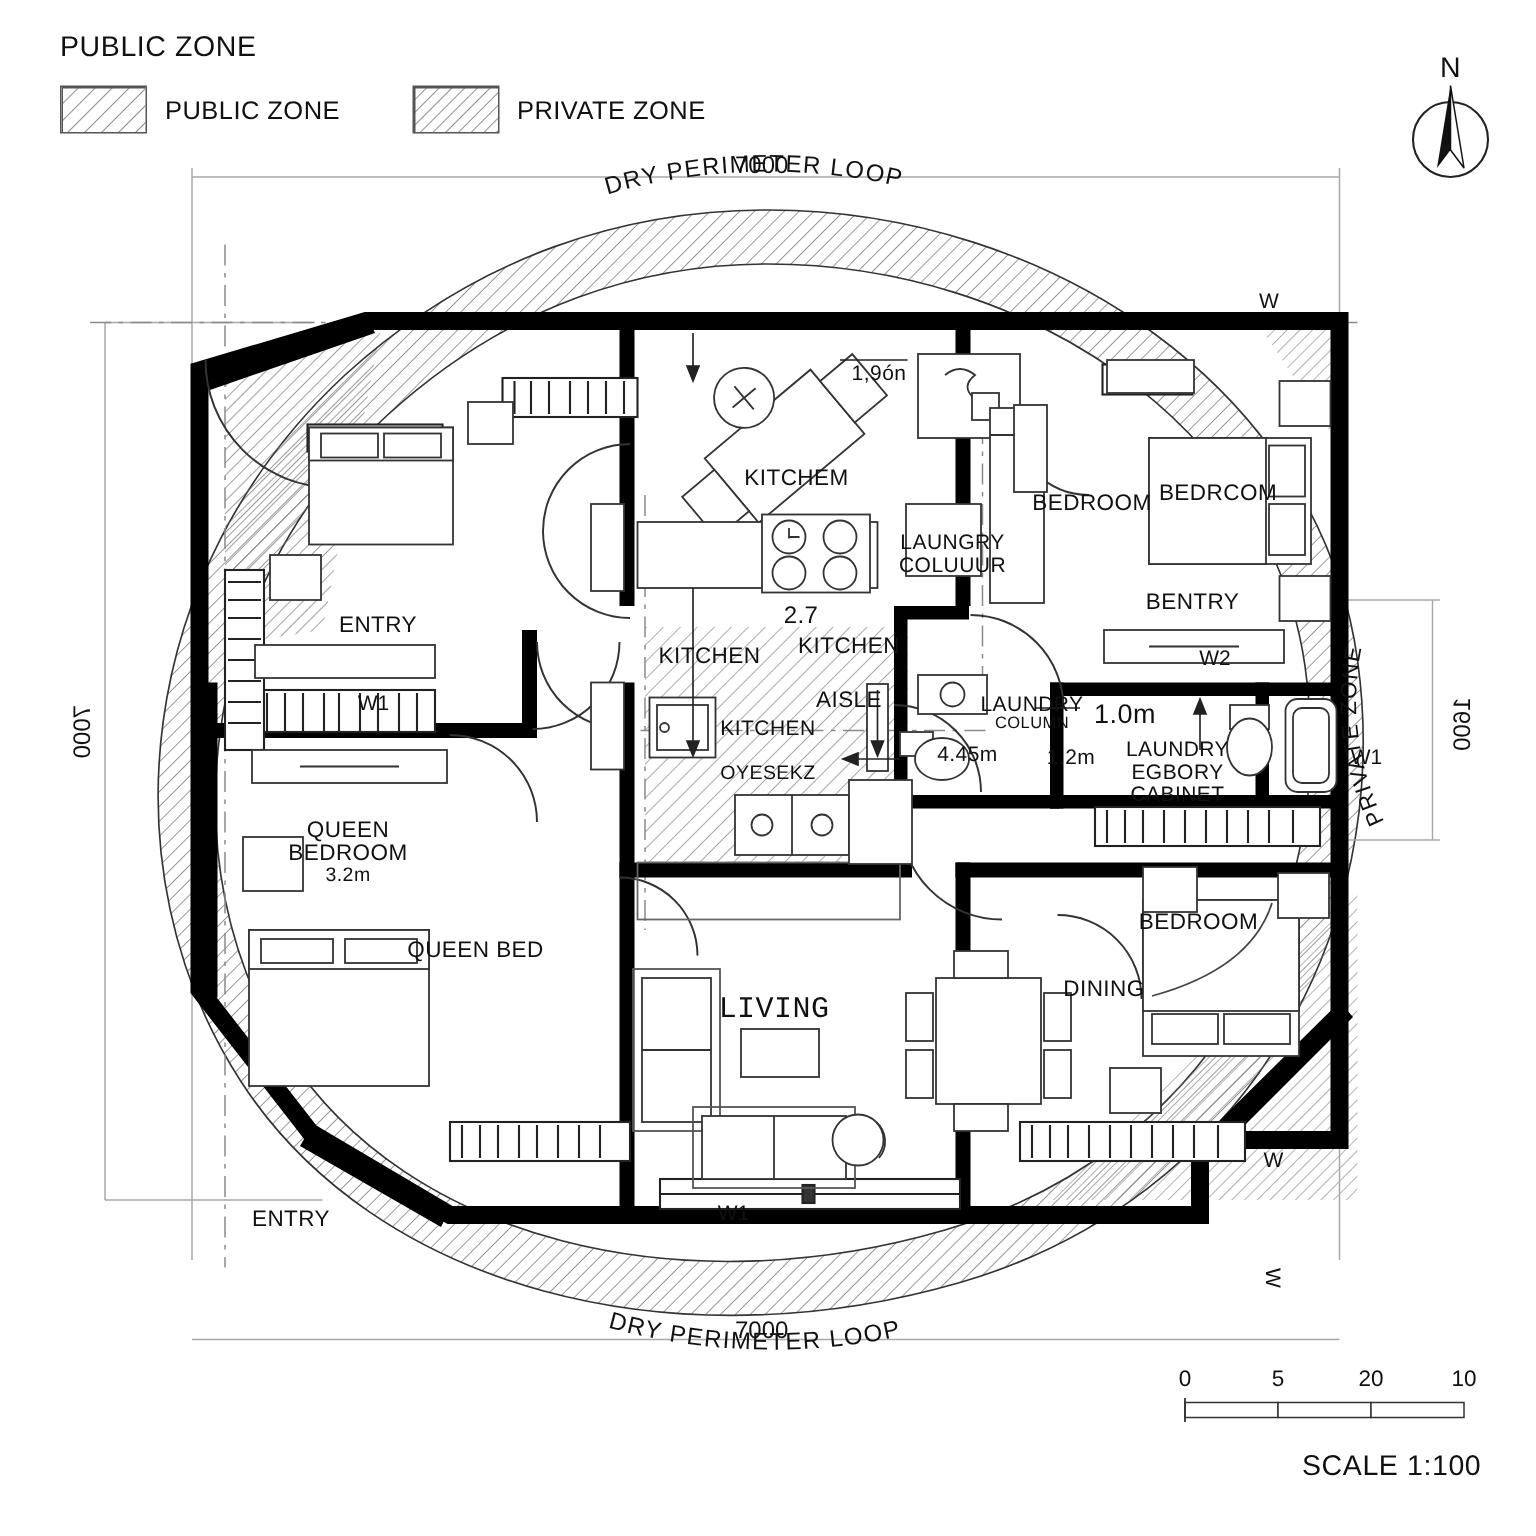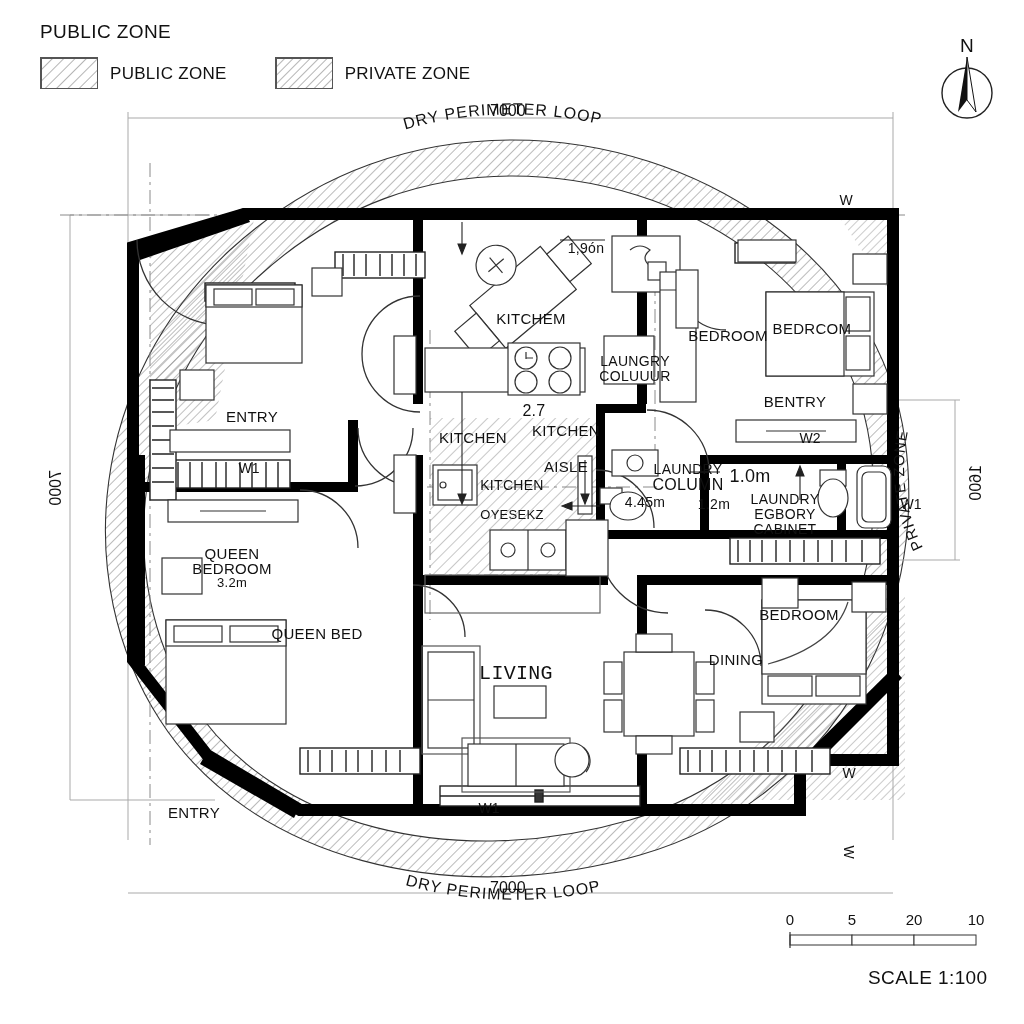--- a/index.html
+++ b/index.html
@@ -411,21 +411,21 @@
       <div class="abs txt" style="left: 531px; top: 311px; font-size: 15px; transform: translateX(-50%); letter-spacing: 0.3px;">KITCHEM</div>
       <div class="abs txt" style="left: 473px; top: 430px; font-size: 15px; transform: translateX(-50%); letter-spacing: 0.3px;">KITCHEN</div>
       <div class="abs txt" style="left: 512px; top: 478px; font-size: 14px; transform: translateX(-50%); letter-spacing: 0.3px;">KITCHEN</div>
       <div class="abs txt" style="left: 512px; top: 508px; font-size: 13px; transform: translateX(-50%); letter-spacing: 0.3px;">OYESEKZ</div>
       <div class="abs txt" style="left: 566px; top: 423px; font-size: 15px; transform: translateX(-50%); letter-spacing: 0.3px;">KITCHEN</div>
       <div class="abs txt" style="left: 566px; top: 459px; font-size: 15px; transform: translateX(-50%); letter-spacing: 0.3px;">AISLE</div>
       <div class="abs txt" style="left: 534px; top: 403px; font-size: 16px; transform: translateX(-50%); letter-spacing: 0.3px;">2.7</div>
       <div class="abs txt" style="left: 635px; top: 354px; font-size: 14px; transform: translateX(-50%); letter-spacing: 0.3px;">LAUNGRY</div>
       <div class="abs txt" style="left: 635px; top: 369px; font-size: 14px; transform: translateX(-50%); letter-spacing: 0.3px;">COLUUUR</div>
       <div class="abs txt" style="left: 688px; top: 462px; font-size: 14px; transform: translateX(-50%); letter-spacing: 0.3px;">LAUNDRY</div>
-      <div class="abs txt" style="left: 688px; top: 477px; font-size: 16px; transform: translateX(-50%); letter-spacing: 0.3px;">COLUMN</div>
+      <div class="abs txt" style="left: 688px; top: 477px; font-size: 11px; transform: translateX(-50%); letter-spacing: 0.3px;">COLUMN</div>
       <div class="abs txt" style="left: 645px; top: 495px; font-size: 14px; transform: translateX(-50%); letter-spacing: 0.3px;">4.45m</div>
       <div class="abs txt" style="left: 714px; top: 497px; font-size: 14px; transform: translateX(-50%); letter-spacing: 0.3px;">1.2m</div>
       <div class="abs txt" style="left: 750px; top: 467px; font-size: 18px; transform: translateX(-50%); letter-spacing: 0.3px;">1.0m</div>
       <div class="abs txt" style="left: 785px; top: 492px; font-size: 14px; transform: translateX(-50%); letter-spacing: 0.3px;">LAUNDRY</div>
       <div class="abs txt" style="left: 785px; top: 507px; font-size: 14px; transform: translateX(-50%); letter-spacing: 0.3px;">EGBORY</div>
       <div class="abs txt" style="left: 785px; top: 522px; font-size: 14px; transform: translateX(-50%); letter-spacing: 0.3px;">CABINET</div>
       <div class="abs txt" style="left: 728px; top: 328px; font-size: 15px; transform: translateX(-50%); letter-spacing: 0.3px;">BEDROOM</div>
       <div class="abs txt" style="left: 812px; top: 285px; font-size: 15px; transform: translateX(-50%); letter-spacing: 0.3px; margin-top: 36px;">BEDRCOM</div>
       <div class="abs txt" style="left: 795px; top: 394px; font-size: 15px; transform: translateX(-50%); letter-spacing: 0.3px;">BENTRY</div>
       <div class="abs txt" style="left: 799px; top: 607px; font-size: 15px; transform: translateX(-50%); letter-spacing: 0.3px;">BEDROOM</div>

